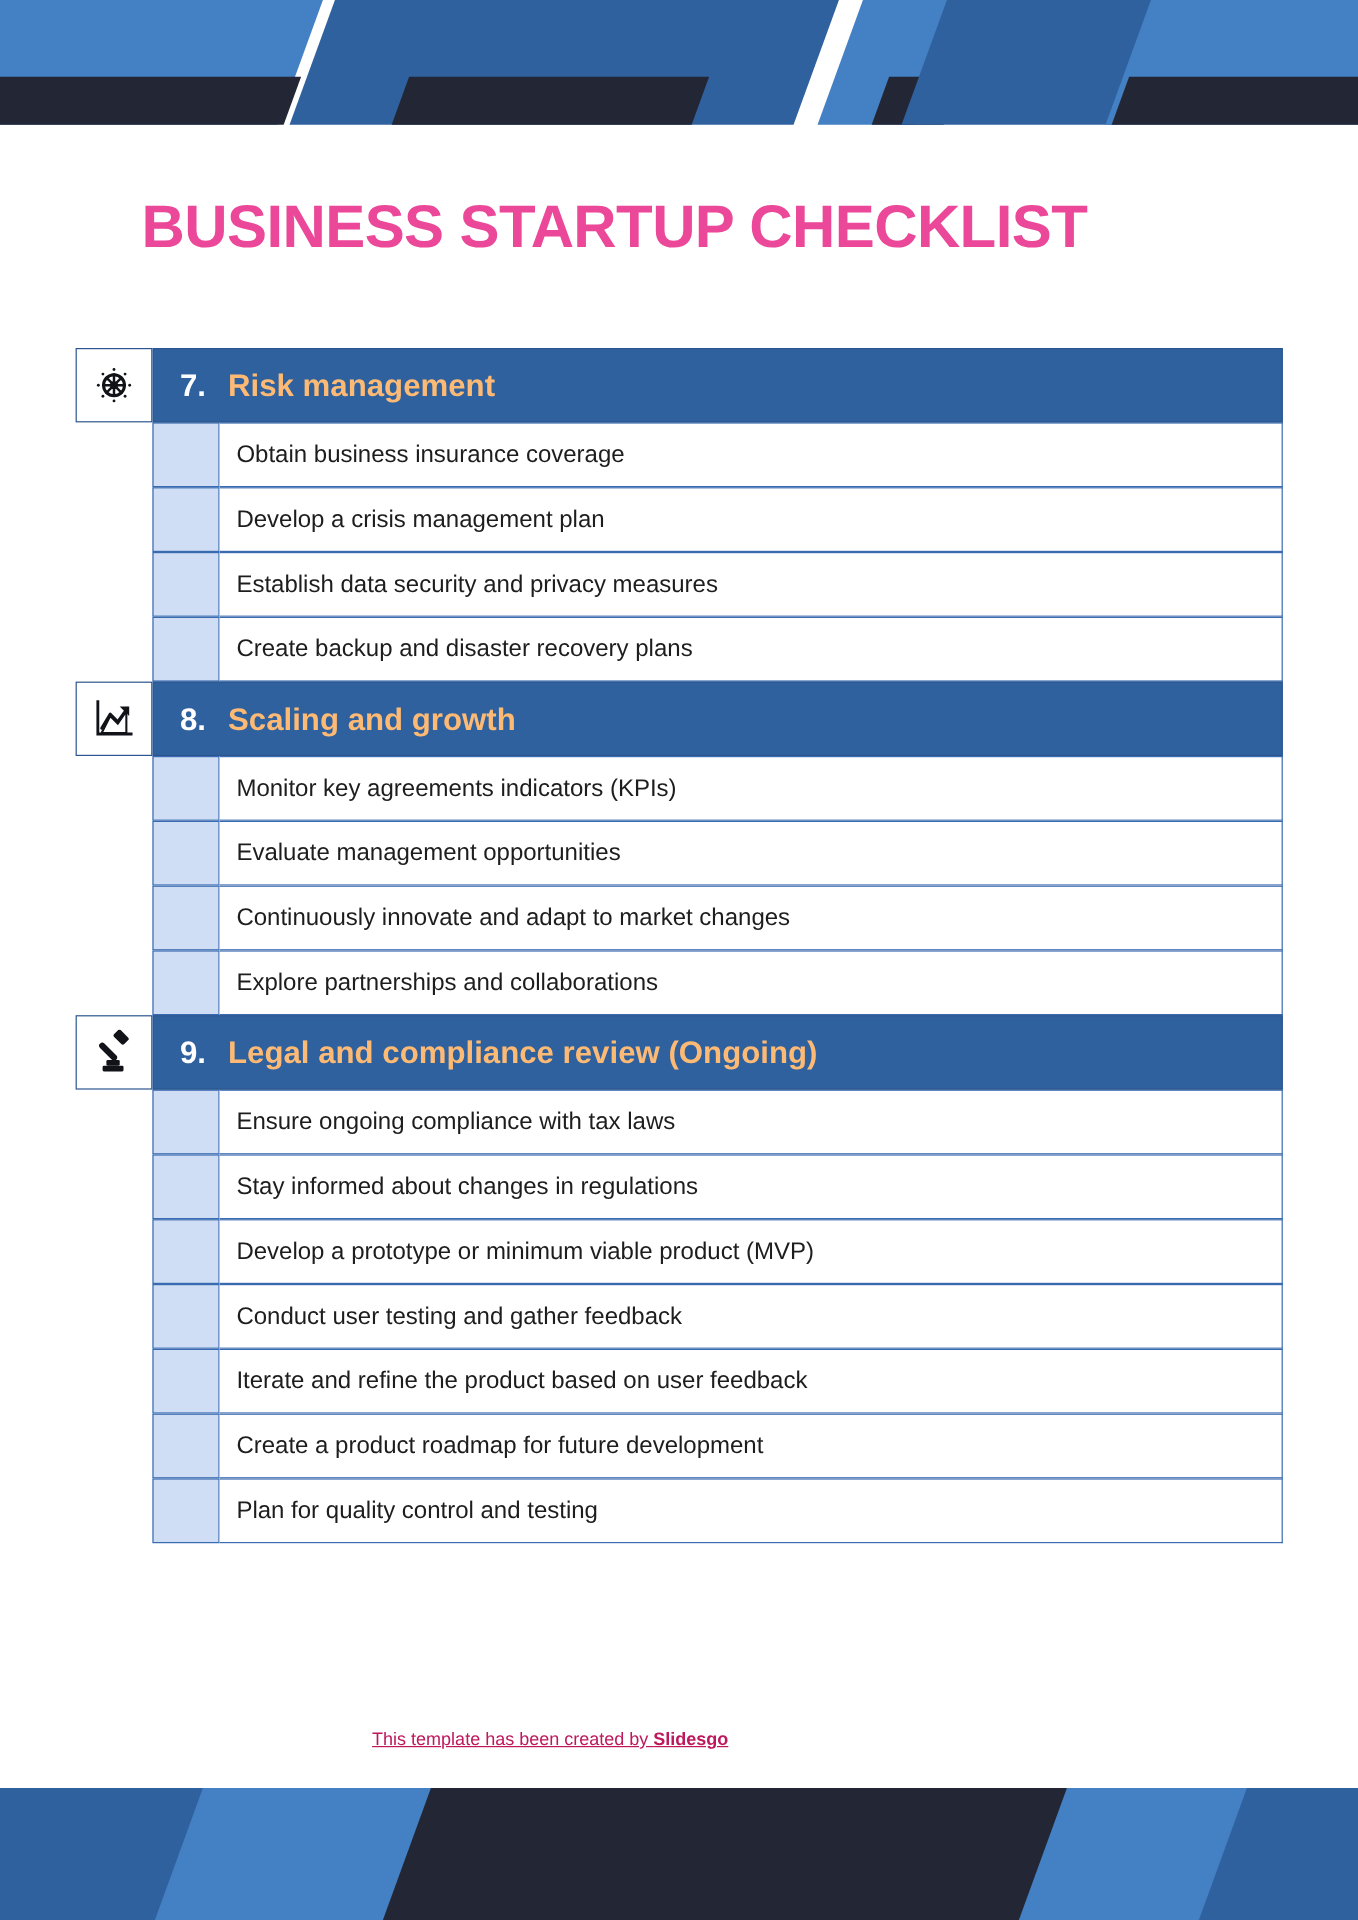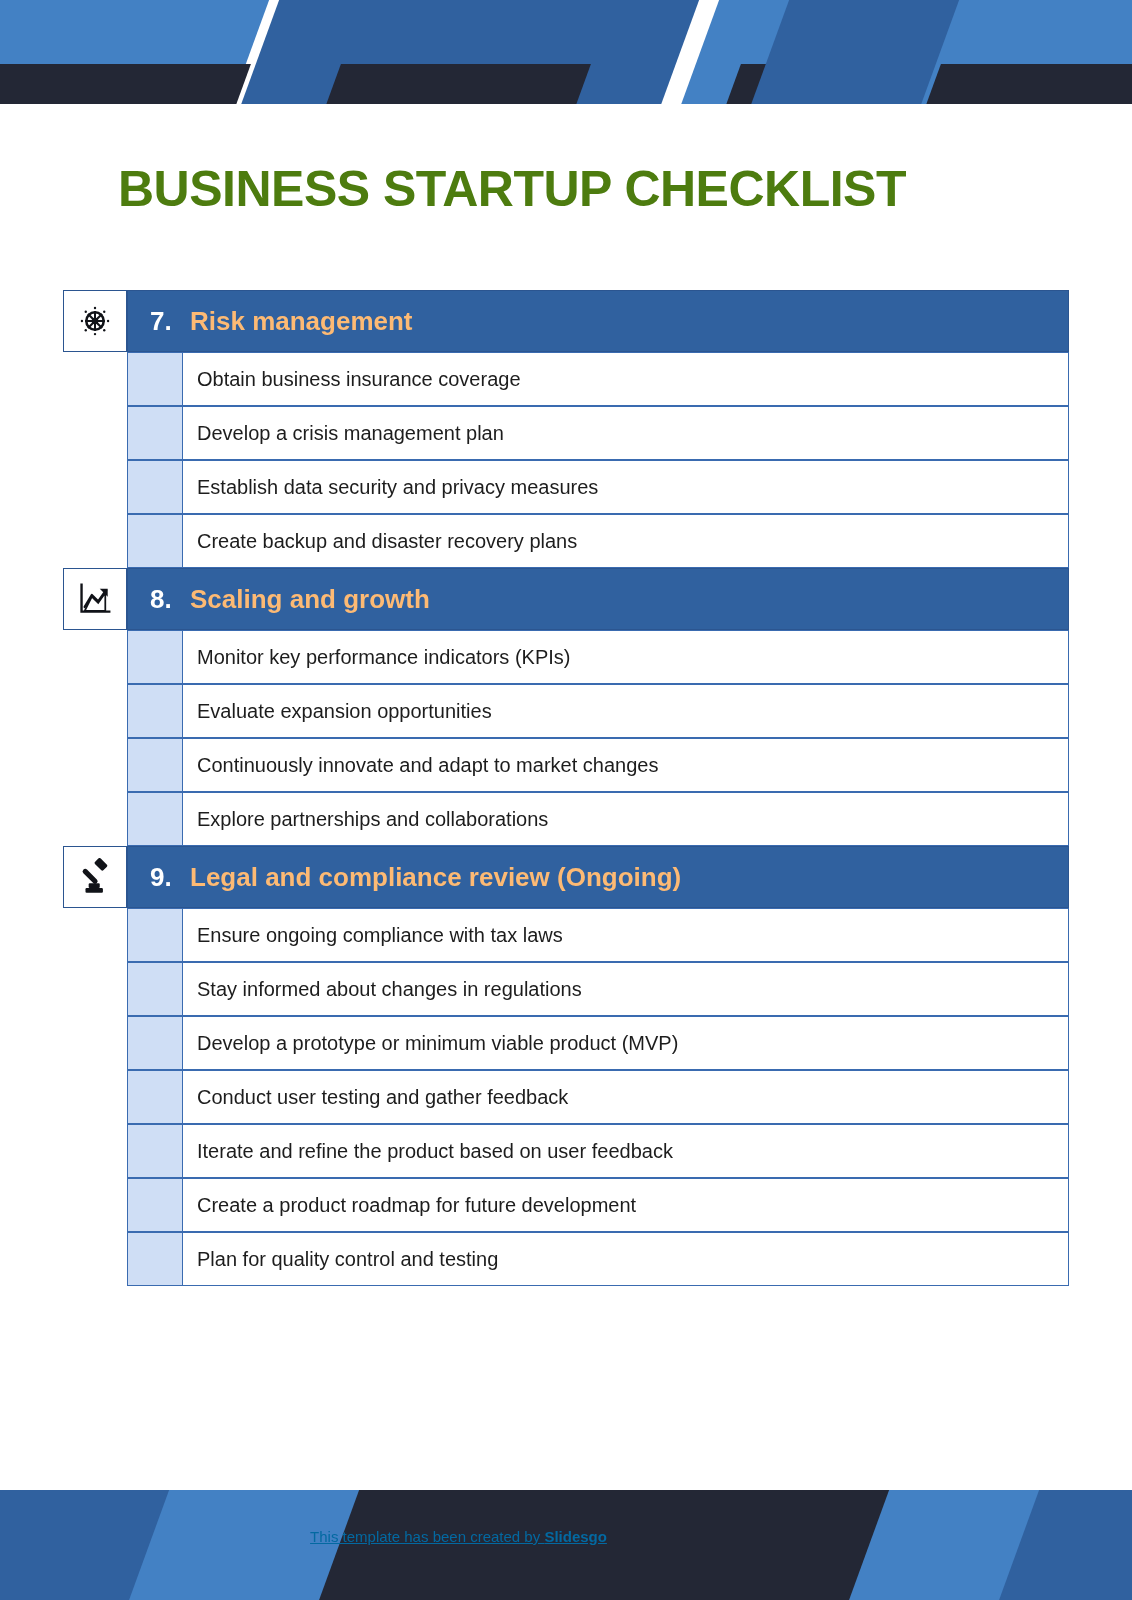--- a/index.html
+++ b/index.html
@@ -43,21 +43,21 @@
 
   
   .title {
     position: absolute;
     left: 118px;
     top: 158px;
     font-size: 50px;
     line-height: 62px;
     font-weight: bold;
     letter-spacing: -0.5px;
-    color: #4d7c0f;
+    color: #ec4899;
     white-space: nowrap;
   }
 
   
   .checklist {
     position: absolute;
     left: 63px;
     top: 290px;
     width: 1006px;
   }
@@ -133,24 +133,24 @@
     padding-left: 14px;
     font-size: 20px;
     color: #1d1d1d;
     white-space: nowrap;
   }
 
   
   .footer-text {
     position: absolute;
     left: 0;
-    top: 1528px;
+    top: 1441px;
     width: 917px;
     text-align: center;
-    color: #0369a1;
+    color: #be185d;
     font-size: 15px;
     text-decoration: underline;
     z-index: 5;
   }
   .footer-text b { font-weight: bold; }
 </style>
 </head>
 <body>
 
 <div class="page">
@@ -222,25 +222,25 @@
               <path d="M11 34 L20 19 L28 27 L38 13" fill="none" stroke="#111318" stroke-width="3" stroke-linejoin="round" stroke-linecap="round"></path>
               <path d="M30 11 H40 V21 Z" fill="#111318"></path>
               <path d="M11 39 L20 21 L28 29 L37 16 L37 39 Z" fill="none" stroke="#111318" stroke-width="2.2"></path>
             </svg>
           </div>
           <div class="sec-num">8.</div>
           <div class="sec-title">Scaling and growth</div>
         </div>
         <div class="row">
           <div class="check-cell"></div>
-          <div class="task-cell">Monitor key performance indicators (KPIs)</div>
-        </div>
-        <div class="row">
-          <div class="check-cell"></div>
-          <div class="task-cell">Evaluate expansion opportunities</div>
+          <div class="task-cell">Monitor key agreements indicators (KPIs)</div>
+        </div>
+        <div class="row">
+          <div class="check-cell"></div>
+          <div class="task-cell">Evaluate management opportunities</div>
         </div>
         <div class="row">
           <div class="check-cell"></div>
           <div class="task-cell">Continuously innovate and adapt to market changes</div>
         </div>
         <div class="row">
           <div class="check-cell"></div>
           <div class="task-cell">Explore partnerships and collaborations</div>
         </div>
       </div>

